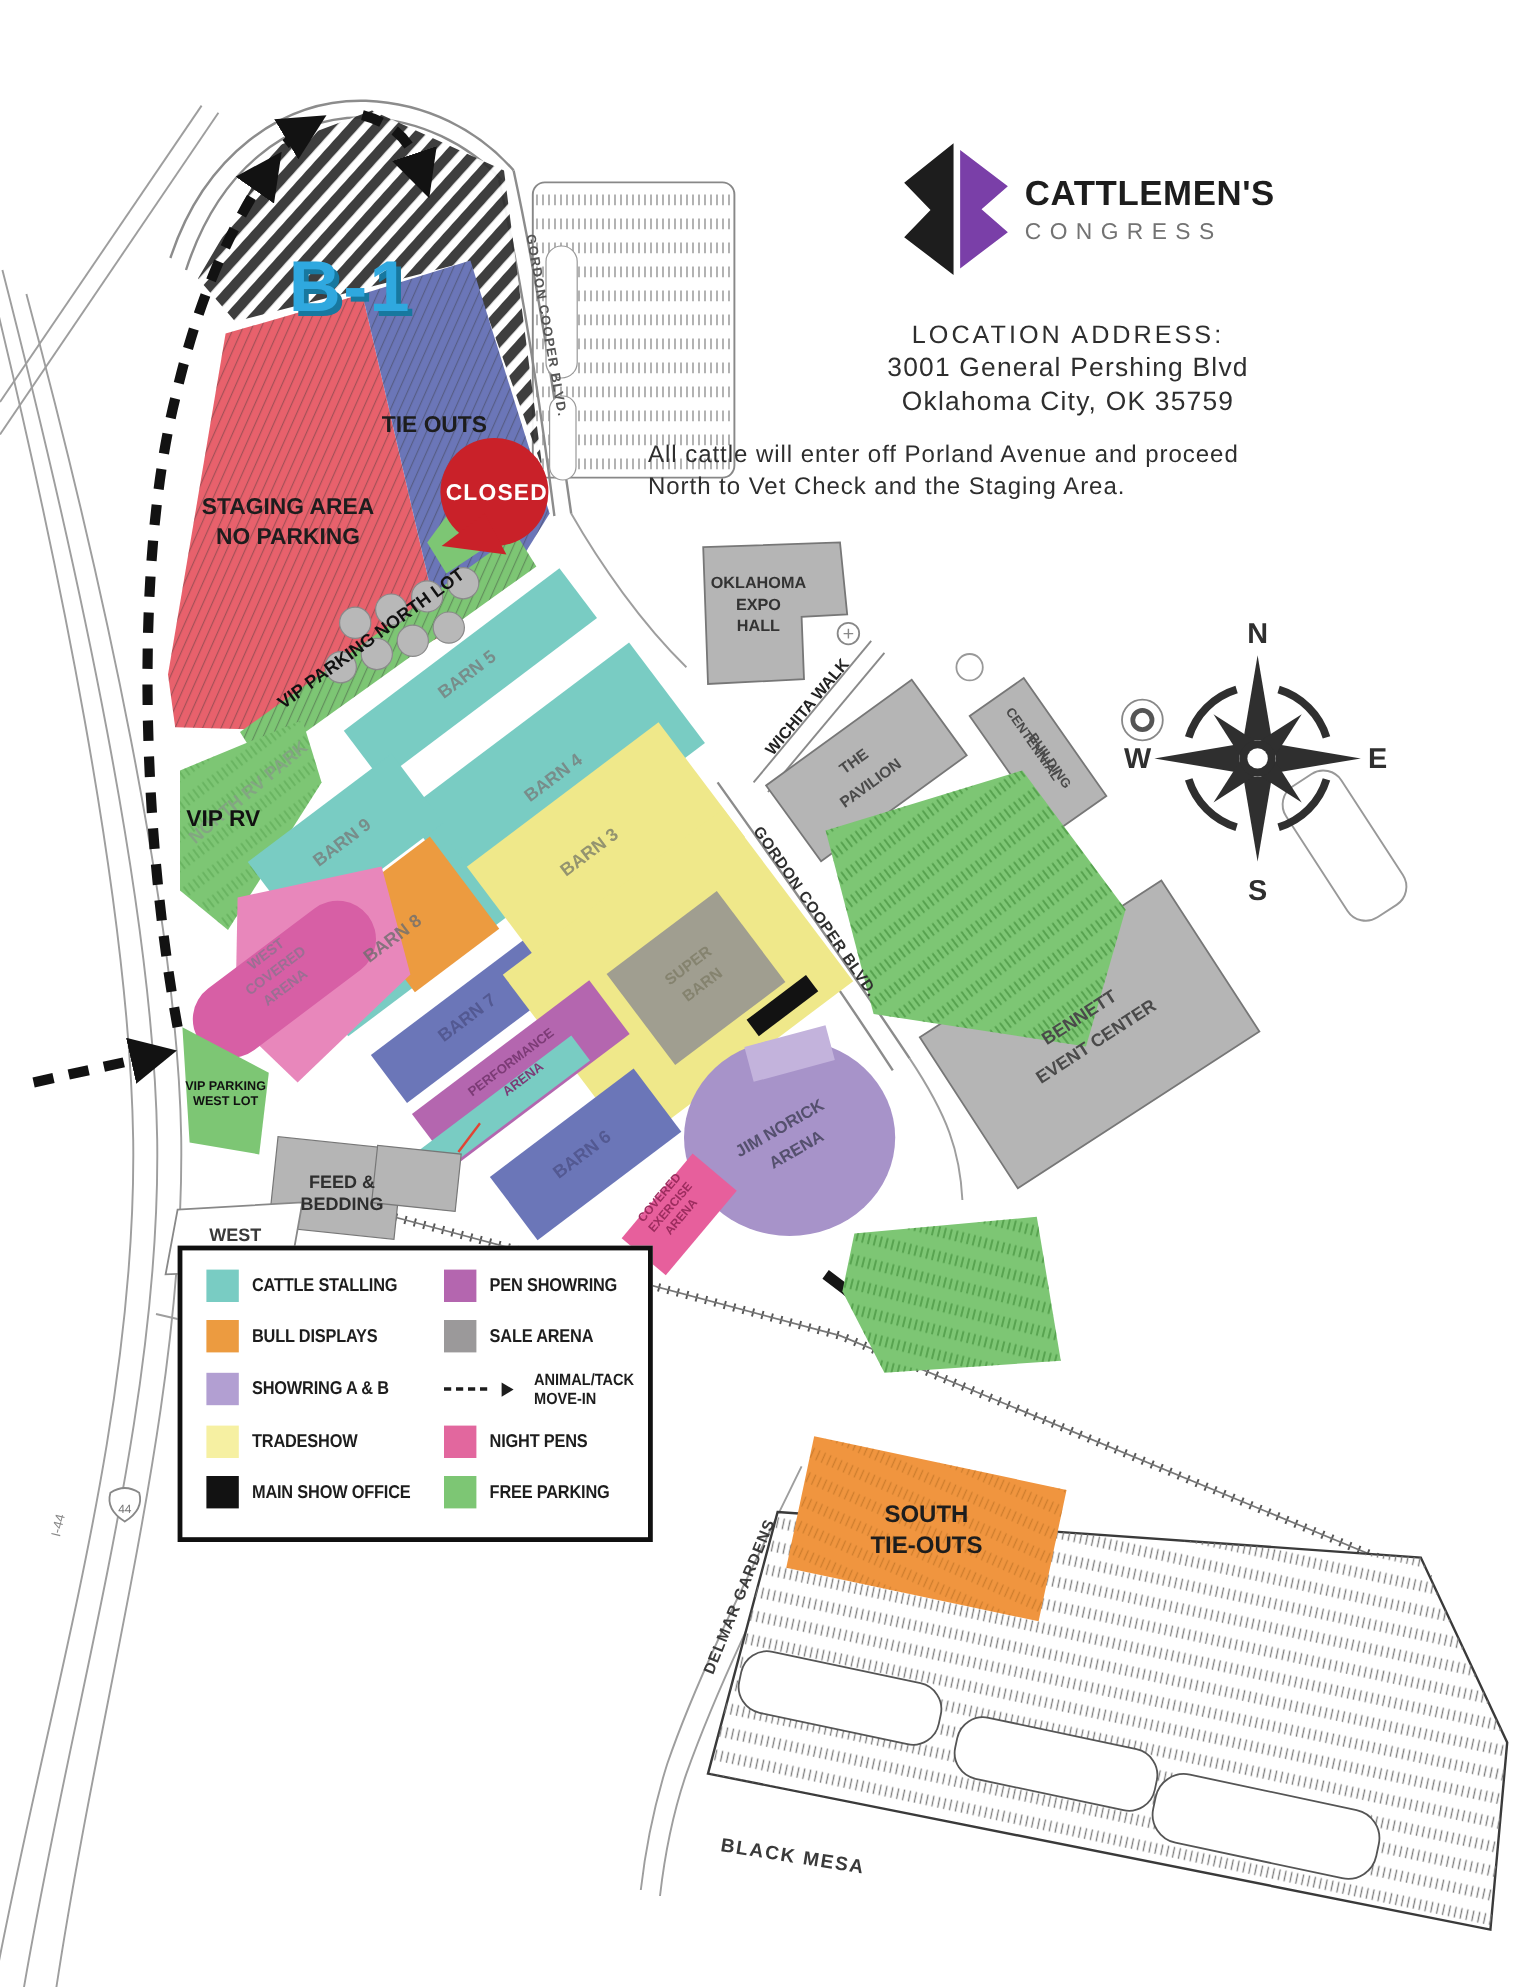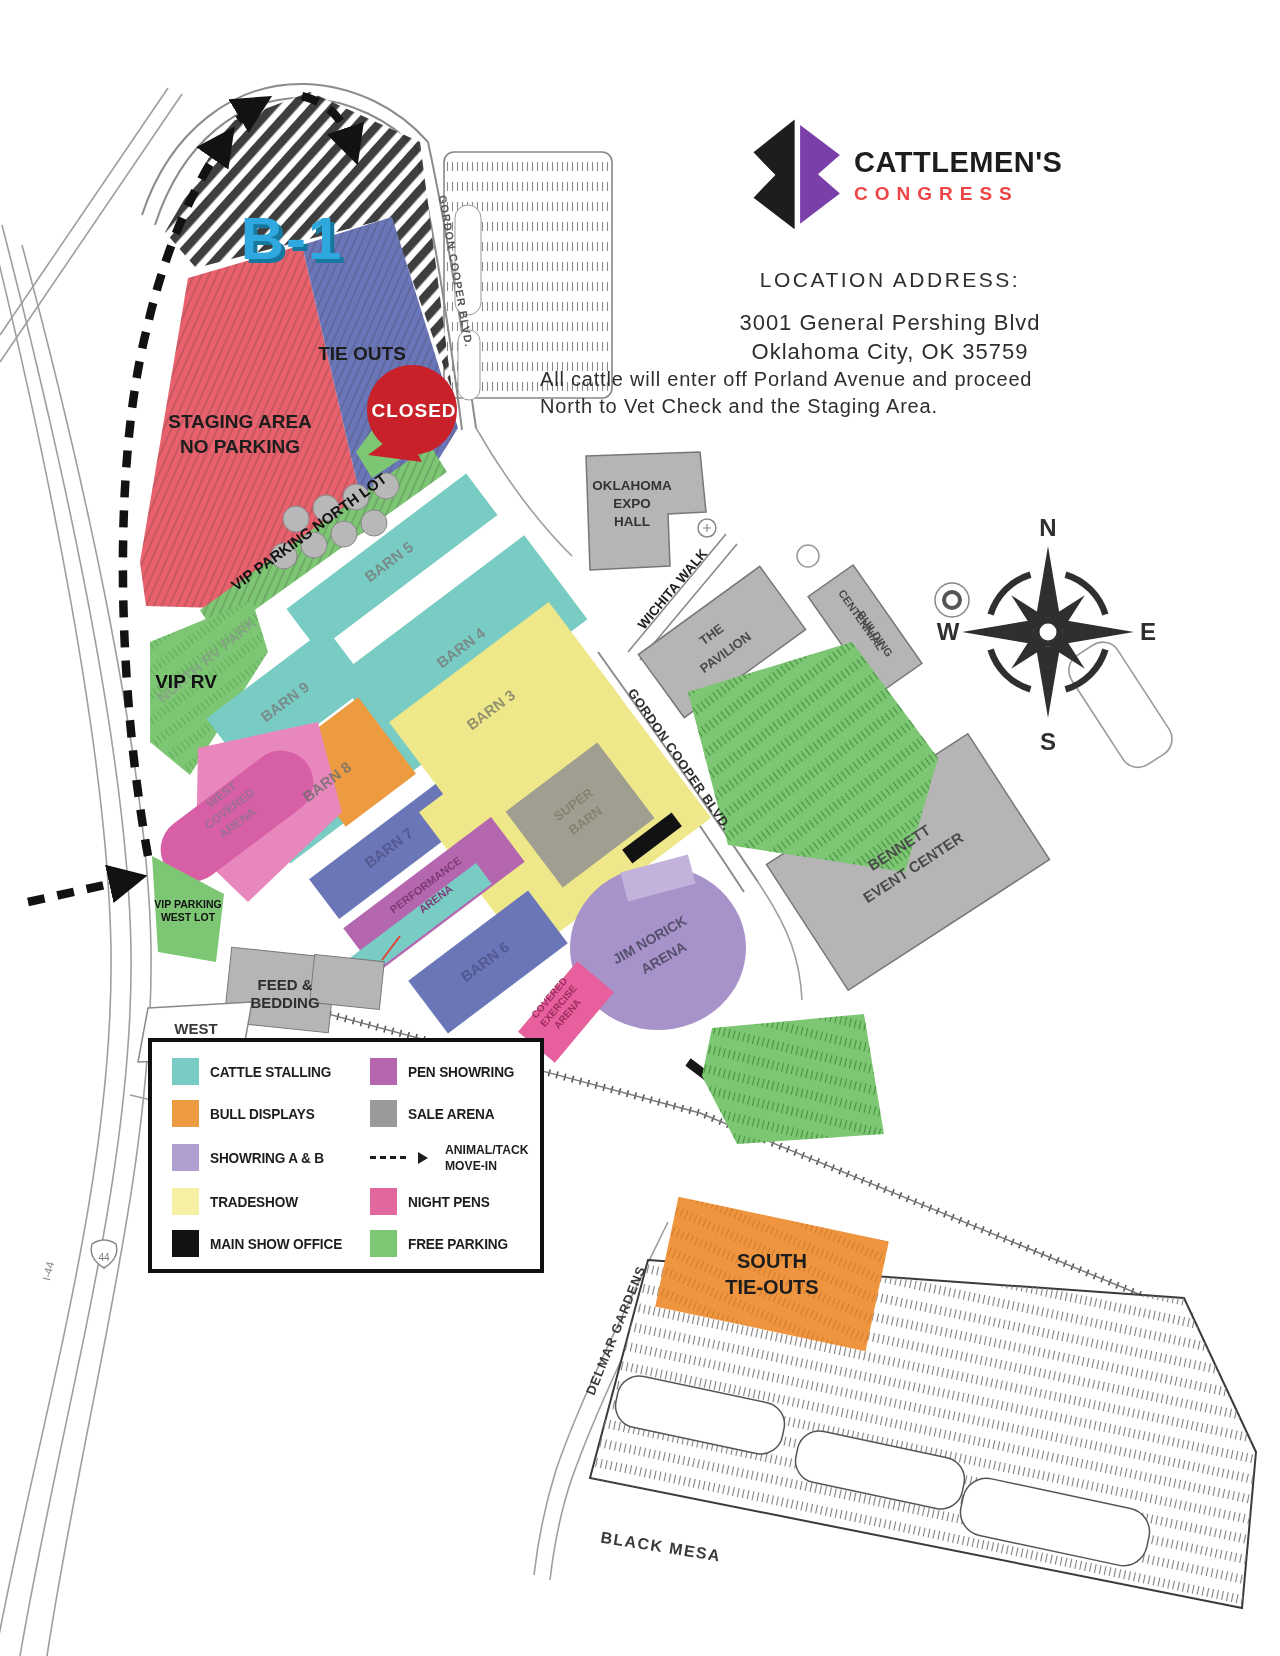--- a/index.html
+++ b/index.html
@@ -3,29 +3,29 @@
 <meta charset="utf-8">
 <style>
   html,body{margin:0;padding:0;background:#fff}
   .canvas{position:relative;width:1280px;height:1656px;background:#fff;overflow:hidden;
           font-family:"Liberation Sans",sans-serif;color:#222}
   svg text{font-family:"Liberation Sans",sans-serif}
   .mt{font-weight:bold}
   
   .brand{position:absolute;left:748px;top:96px;display:flex;align-items:center;gap:10px}
   .brand-text .t1{font-size:29px;font-weight:800;letter-spacing:.5px;color:#1d1d1d;white-space:nowrap}
-  .brand-text .t2{font-size:19px;font-weight:700;letter-spacing:7px;color:#ef4444;margin-top:4px;white-space:nowrap}
+  .brand-text .t2{font-size:19px;font-weight:400;letter-spacing:7px;color:#737373;margin-top:4px;white-space:nowrap}
   .addr{position:absolute;left:660px;top:268px;width:460px;text-align:center;color:#2e2e2e}
-  .addr .h{font-size:21px;letter-spacing:2.5px;margin-bottom:17px}
+  .addr .h{font-size:21px;letter-spacing:2.5px;margin-bottom:0}
   .addr .l{font-size:22px;letter-spacing:1px;line-height:1.3}
   .note{position:absolute;left:540px;top:366px;width:710px;text-align:left;color:#2e2e2e;
         font-size:20px;letter-spacing:.8px;line-height:1.35}
   
   .legend{position:absolute;left:148px;top:1038px;width:396px;box-sizing:border-box;
-          background:#fff;border:4.5px solid #101010;padding:16px 8px 12px 20px;
+          background:#fff;border:4.5px solid #101010;padding:16px 8px 24px 20px;
           display:grid;grid-template-columns:198px 1fr;row-gap:15px;align-items:center;z-index:5}
   .li{display:flex;align-items:center;gap:11px}
   .sw{width:27px;height:27px;flex:none}
   .cond{display:inline-block;transform:scaleX(.88);transform-origin:left center;
         font-weight:bold;font-size:15.5px;letter-spacing:-.2px;color:#1d1d1d;white-space:nowrap}
   .mi-label{font-weight:bold;font-size:13.5px;line-height:1.15;color:#1d1d1d;transform:scaleX(.9);transform-origin:left center}
   .dashes{width:36px;height:0;border-top:3.5px dashed #1d1d1d;margin-right:1px}
   .tri{width:0;height:0;border-left:10px solid #1d1d1d;border-top:6px solid transparent;border-bottom:6px solid transparent;margin-right:6px}
 </style>
 </head>

